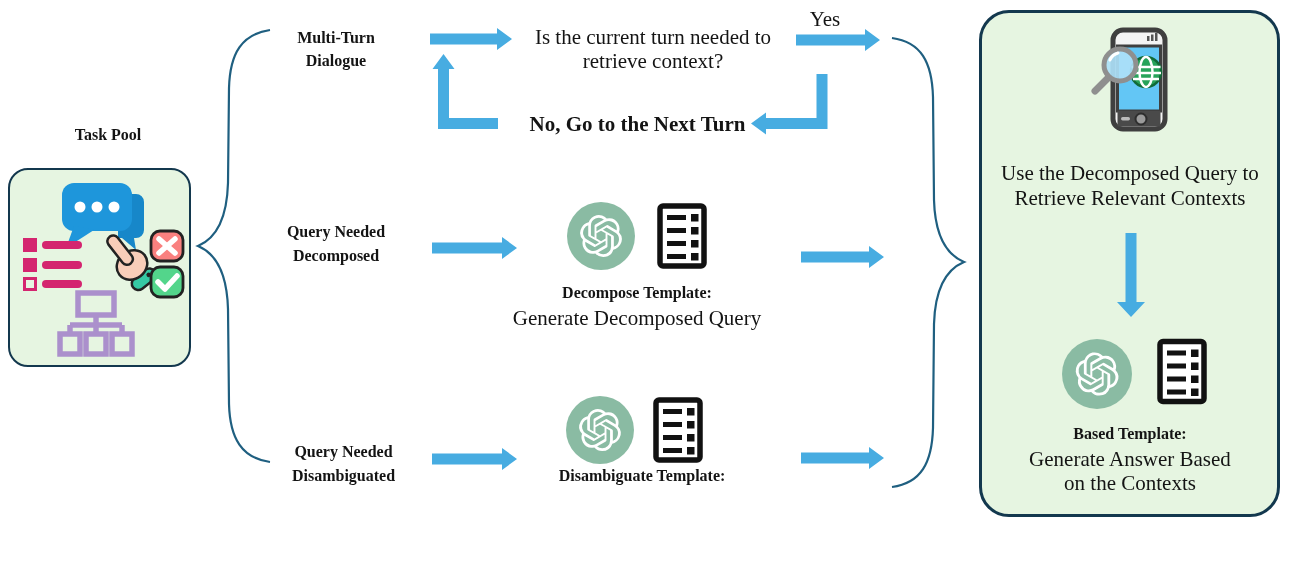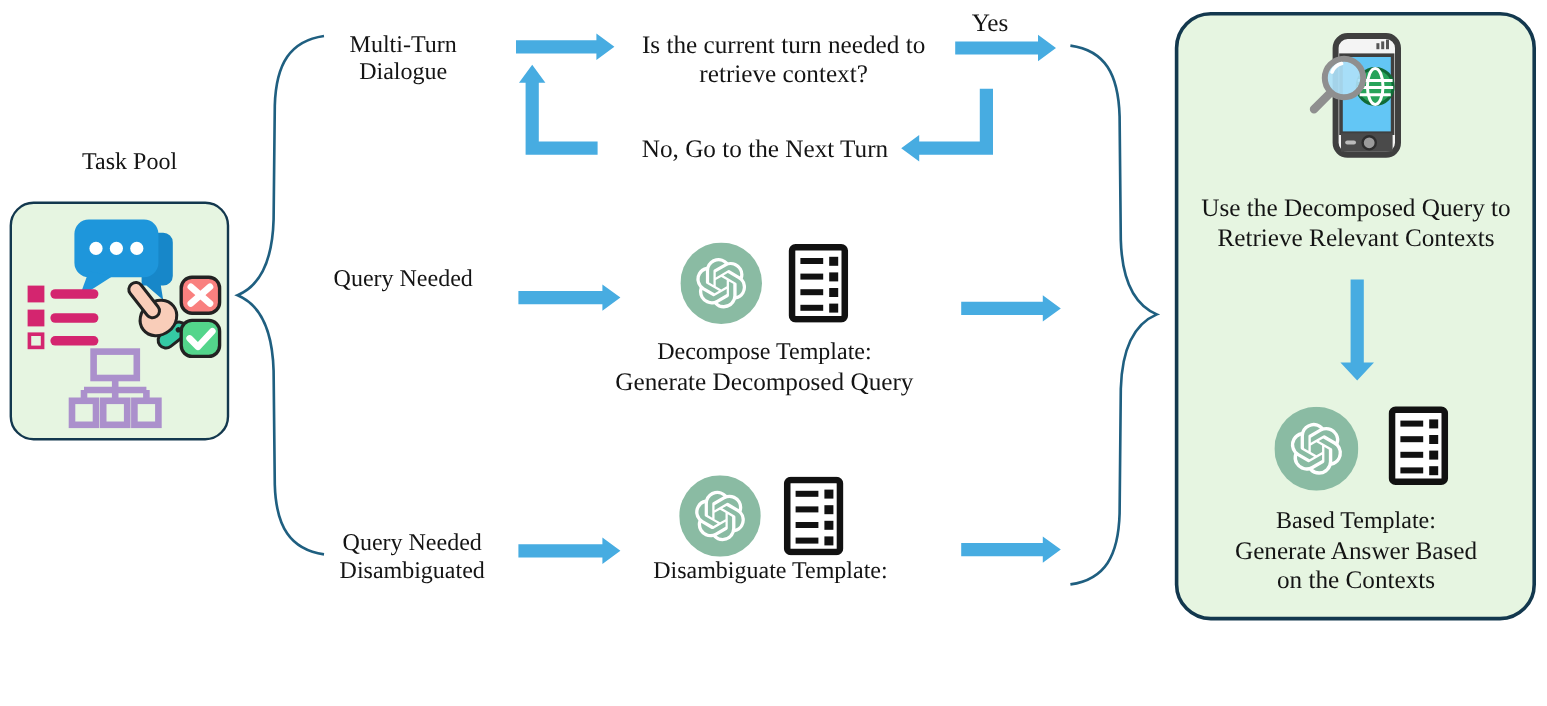--- a/index.html
+++ b/index.html
@@ -1,21 +1,21 @@
 <!DOCTYPE html>
 <html style="--arrow: #47ACE1; --brace: #1F5F80; --panelFill: #E6F5E1; --panelBorder: #13384E; --gpt: #8ABBA3; --text: #141414;"><head>
 <meta charset="utf-8">
 <style>
   html,body{margin:0;padding:0;background:#ffffff;}
   .canvas{
     position:relative;width:1289px;height:588px;background:#ffffff;
     font-family:"Liberation Serif", serif;color:var(--text,#141414);overflow:hidden;
   }
   .lbl{position:absolute;text-align:center;line-height:24px;font-size:21px;z-index:3;}
-  .b{font-weight:normal;font-size:20px;line-height:24px;}
+  .b{font-weight:bold;font-size:16px;line-height:24px;}
   .panel{
     position:absolute;box-sizing:border-box;background:var(--panelFill,#E6F5E1);
     border:3px solid var(--panelBorder,#13384E);z-index:1;
   }
   .overlay{position:absolute;left:0;top:0;z-index:2;pointer-events:none;}
 </style>
 </head>
 <body>
 
 <div class="canvas">
@@ -141,24 +141,25 @@
     <div>Dialogue</div>
   </div>
 
   <div class="lbl" style="left:515px;top:25px;width:276px;">
     <div>Is the current turn needed to</div>
     <div>retrieve context?</div>
   </div>
 
   <div class="lbl" style="left:795px;top:7px;width:60px;">Yes</div>
 
-  <div class="lbl" style="left:510px;top:112px;width:255px;">No, Go to the Next Turn</div>
+  <div class="lbl" style="left:510px;top:112px;width:255px;font-weight:bold;">No, Go to the Next Turn</div>
 
   <div class="lbl b" style="left:266px;top:220px;width:140px;">
     <div>Query Needed</div>
+    <div>Decomposed</div>
   </div>
 
   <div class="lbl b" style="left:497px;top:281px;width:280px;">Decompose Template:</div>
   <div class="lbl" style="left:487px;top:306px;width:300px;">Generate Decomposed Query</div>
 
   <div class="lbl b" style="left:266px;top:440px;width:155px;">
     <div>Query Needed</div>
     <div>Disambiguated</div>
   </div>
 

